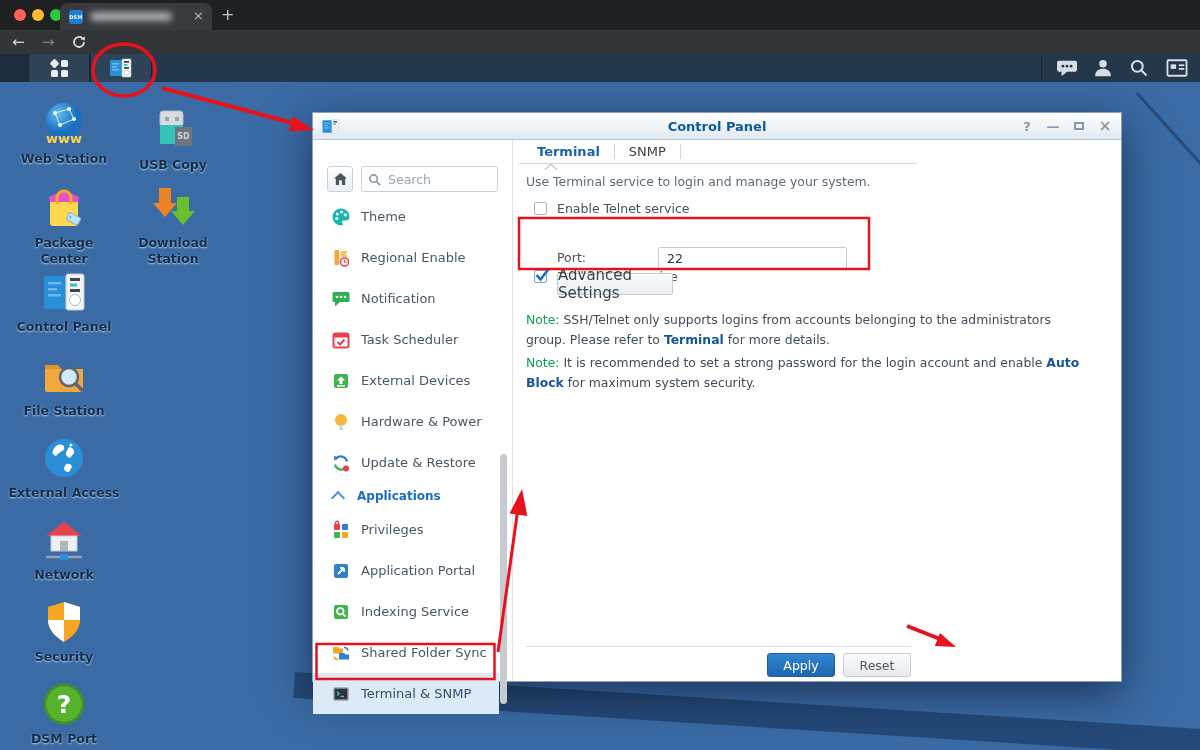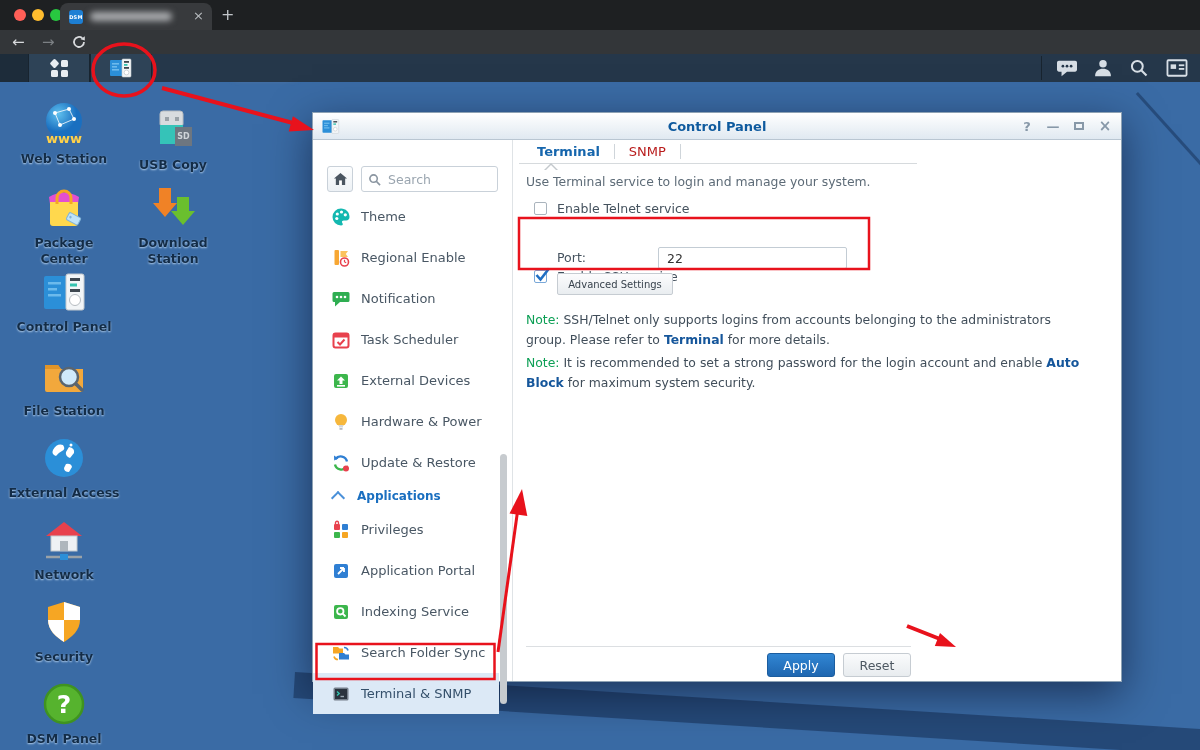--- a/index.html
+++ b/index.html
@@ -74,38 +74,38 @@
   #sb-section .lb{font-size:12px;font-weight:bold;color:#1a6fc0;}
   .chev{width:8px;height:8px;border-left:2px solid #4a90d9;border-top:2px solid #4a90d9;
     transform:rotate(45deg);margin:3px 14px 0 2px;}
   #sb-scroll{left:187px;top:314px;width:7px;height:250px;background:#c7cbcf;border-radius:4px;}
   #v-divider{left:199px;top:27px;width:1px;height:541px;background:#dfe3e6;}
 
   
   #tabsrow{left:210px;top:27px;height:23px;display:flex;align-items:center;}
   .tab{padding:0 14px;font-size:13px;line-height:23px;}
   .tab.active{color:#1666ad;font-weight:bold;}
-  .tab.inactive{color:#b91c1c;}
+  .tab.inactive{color:#404040;}
   .tabsep{width:1px;height:15px;background:#cfd5da;}
   #tabline{left:206px;top:50px;width:398px;height:1px;background:#d6dadd;}
   #notch-o{left:231px;top:50px;width:0;height:0;border-left:7px solid transparent;border-right:7px solid transparent;border-bottom:7px solid #c4c9cd;}
   #notch-i{left:233px;top:52px;width:0;height:0;border-left:5px solid transparent;border-right:5px solid transparent;border-bottom:5px solid #fff;}
 
   #intro{left:213px;top:61px;font-size:12.4px;color:#5d6b77;}
   .ckrow{display:flex;align-items:center;}
   .cb{width:13px;height:13px;border:1px solid #aab4bd;border-radius:2px;background:#fff;box-sizing:border-box;flex:none;}
   .cb.checked{border-color:#7aa8d8;position:relative;}
   .cklabel{font-size:12.5px;color:#45525e;margin-left:10px;}
   #row-telnet{left:221px;top:88px;}
   #row-ssh{left:221px;top:112px;margin-top:44px;}
   #port-label{left:244px;top:137px;font-size:12.5px;color:#45525e;}
   #port-input{left:345px;top:134px;width:189px;height:22px;border:1px solid #c3ccd4;border-radius:2px;
     font-size:12.5px;color:#333;padding-left:8px;box-sizing:border-box;font-family:"DejaVu Sans",sans-serif;outline:none;}
   #adv-btn{left:244px;top:160px;width:116px;height:22px;border:1px solid #c6ccd2;border-radius:2px;
-    background:linear-gradient(#fcfcfd,#e9edf0);font-size:10px;color:#39434d;
+    background:linear-gradient(#fcfcfd,#e9edf0);font-size:15px;color:#39434d;
     display:flex;align-items:center;justify-content:center;box-sizing:border-box;}
   .note{left:213px;width:560px;font-size:12.4px;color:#414e5a;line-height:1.58;}
   #note1{top:197px;} #note2{top:240px;}
   .note-label{color:#0c9f55;}
   .note-link{color:#15569b;font-weight:bold;}
   #btmline{left:213px;top:533px;width:385px;height:1px;background:#dcdfe2;}
   .btn{height:24px;border-radius:3px;font-size:12.5px;display:flex;align-items:center;justify-content:center;box-sizing:border-box;}
   #apply-btn{left:454px;top:540px;width:68px;background:linear-gradient(#3186d3,#1e66b0);
     border:1px solid #1b5d9f;color:#fff;font-weight:normal;}
   #reset-btn{left:530px;top:540px;width:68px;background:linear-gradient(#fafbfc,#e8ecef);
@@ -323,21 +323,21 @@
       </g>
     </svg>
     <div class="dlabel">Security</div>
   </div>
 
   <div class="abs dicon" style="left:4px;top:680px">
     <svg width="48" height="48" viewBox="0 0 48 48">
       <circle cx="24" cy="24" r="19" fill="#56b32e" stroke="#3f9320" stroke-width="2.5"></circle>
       <text x="24" y="33" text-anchor="middle" font-size="25" font-weight="bold" fill="#fff">?</text>
     </svg>
-    <div class="dlabel">DSM Panel</div>
+    <div class="dlabel">DSM Port</div>
   </div>
 
   <div class="abs dicon" style="left:113px;top:106px">
     <svg width="48" height="48" viewBox="0 0 48 48">
       <rect x="11" y="5" width="23" height="16" rx="3" fill="#d8dcdf" stroke="#b6bcc1"></rect>
       <rect x="16" y="11" width="4" height="4" fill="#9aa2a8"></rect>
         <rect x="26" y="11" width="4" height="4" fill="#9aa2a8"></rect>
       <rect x="11" y="19" width="23" height="19" fill="#35c3b8"></rect>
       <rect x="26" y="21" width="17" height="19" fill="#6d7680"></rect>
       <text x="34.5" y="33" text-anchor="middle" font-size="8" font-weight="bold" fill="#cfd5d9">SD</text>
@@ -484,21 +484,21 @@
           </svg>
           <span class="lb">Indexing Service</span>
         </div>
         <div class="sb-item">
           <svg class="ic" viewBox="0 0 20 20">
             <path d="M2 4h5l1.5 1.5H12v5H2z" fill="#f6a623"></path>
             <path d="M8 10h5l1.5 1.5H18v5H8z" fill="#2f7fd3"></path>
             <path d="M13 4.5a4 4 0 0 1 4 3" stroke="#2f7fd3" stroke-width="1.6" fill="none"></path>
             <path d="M7 16.5a4 4 0 0 1-4-3" stroke="#f6a623" stroke-width="1.6" fill="none"></path>
           </svg>
-          <span class="lb">Search Folder Sync</span>
+          <span class="lb">Shared Folder Sync</span>
         </div>
         <div class="sb-item sel">
           <svg class="ic" viewBox="0 0 20 20">
             <rect x="2.5" y="3.5" width="15" height="13" rx="1.5" fill="#757f8a"></rect>
             <rect x="4" y="5" width="12" height="10" fill="#2b333d"></rect>
             <path d="M6 7.5l2.2 2-2.2 2" stroke="#35c3b0" stroke-width="1.4" fill="none"></path>
             <line x1="9.5" y1="12.5" x2="13" y2="12.5" stroke="#9aa6b0" stroke-width="1.4"></line>
           </svg>
           <span class="lb">Terminal &amp; SNMP</span>
         </div>

